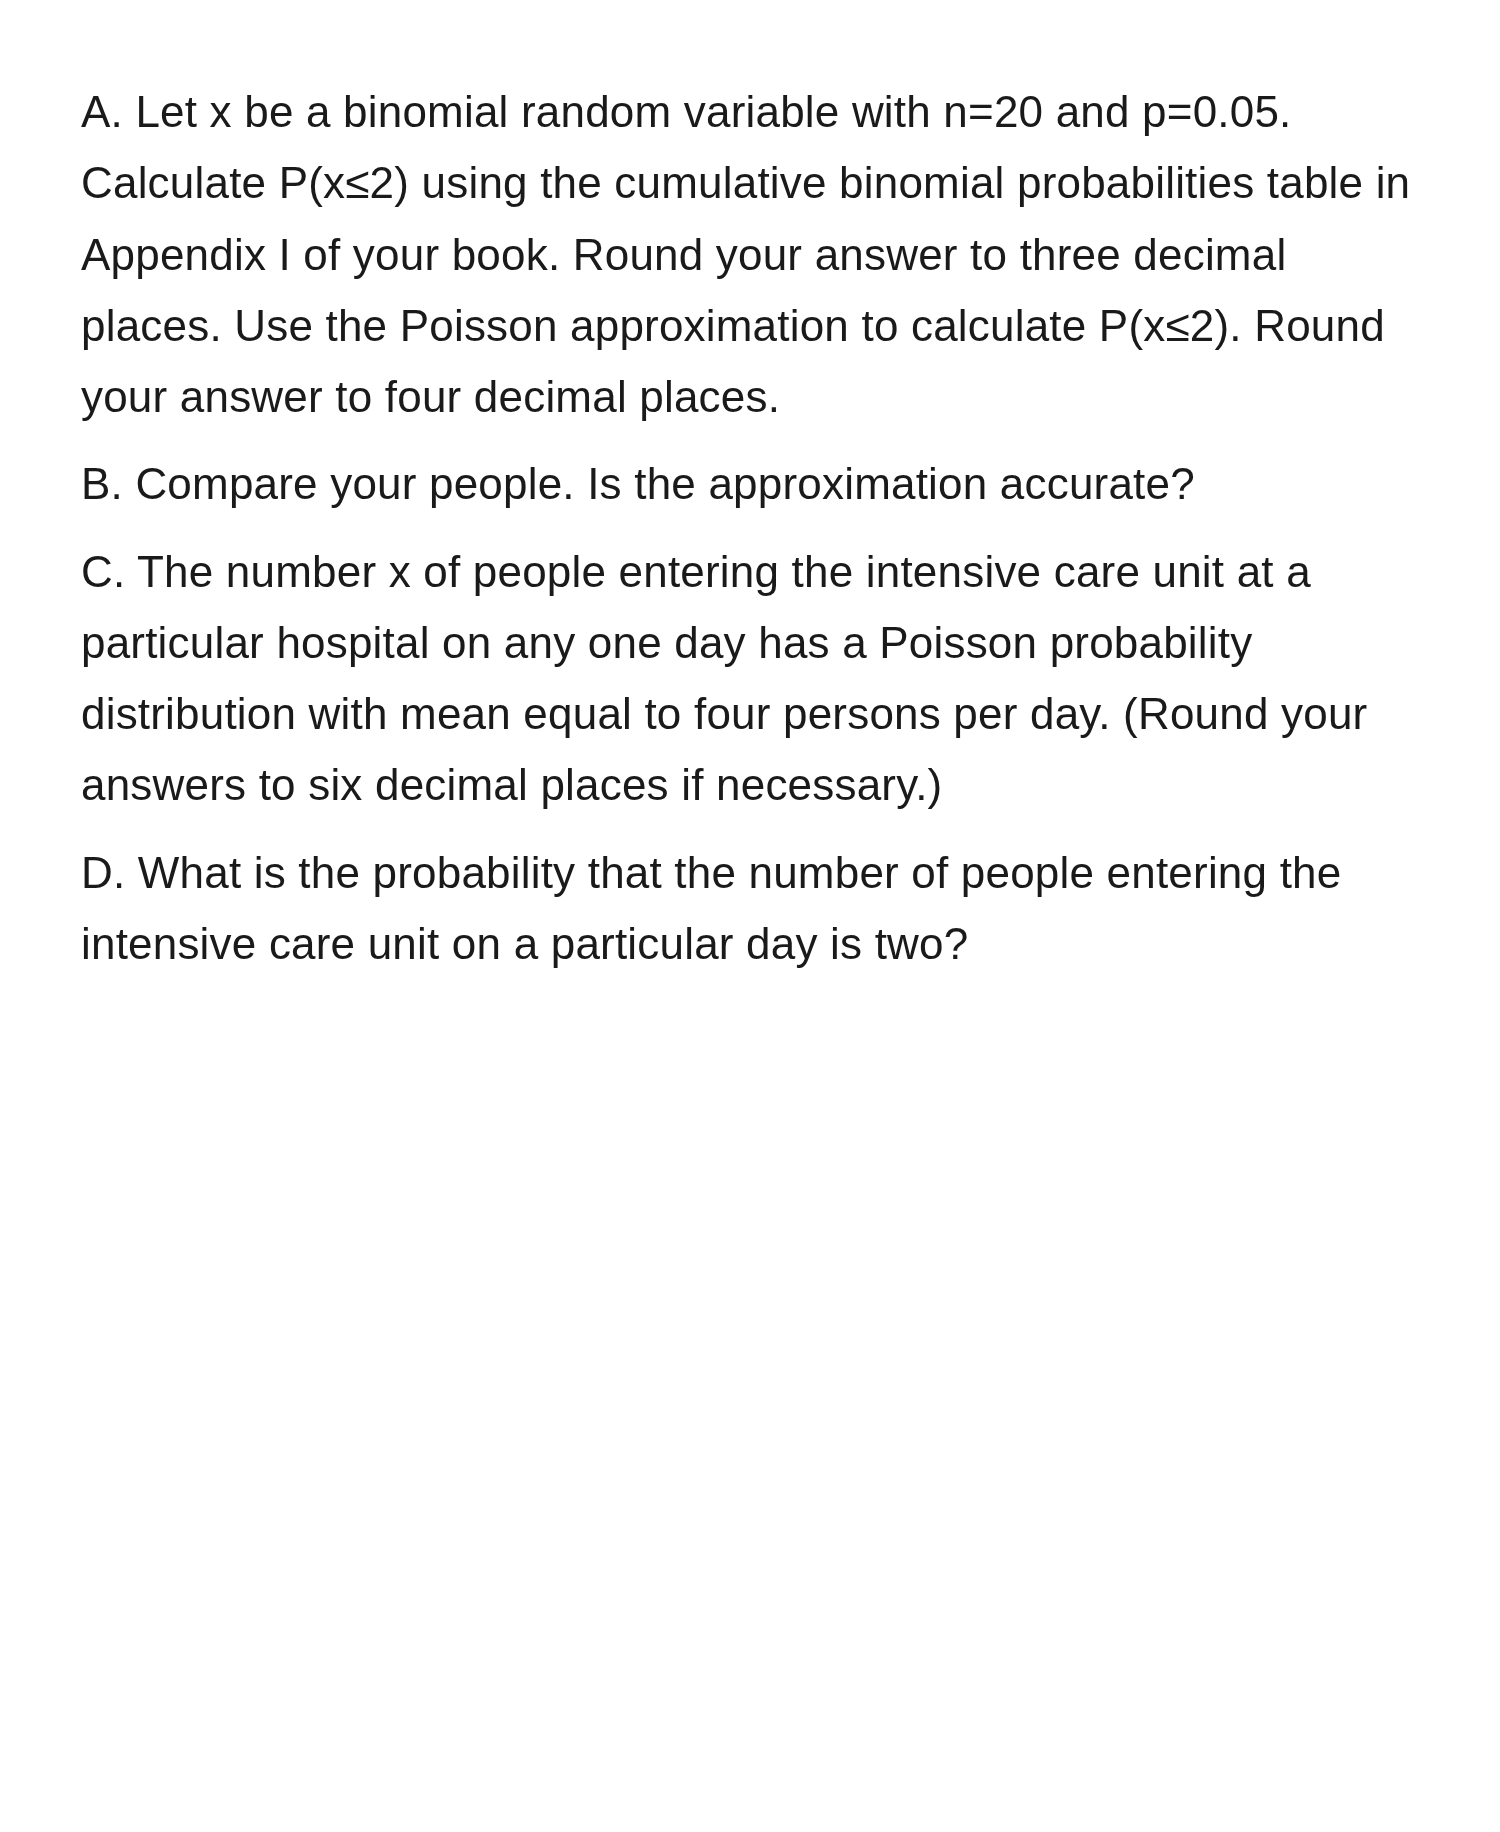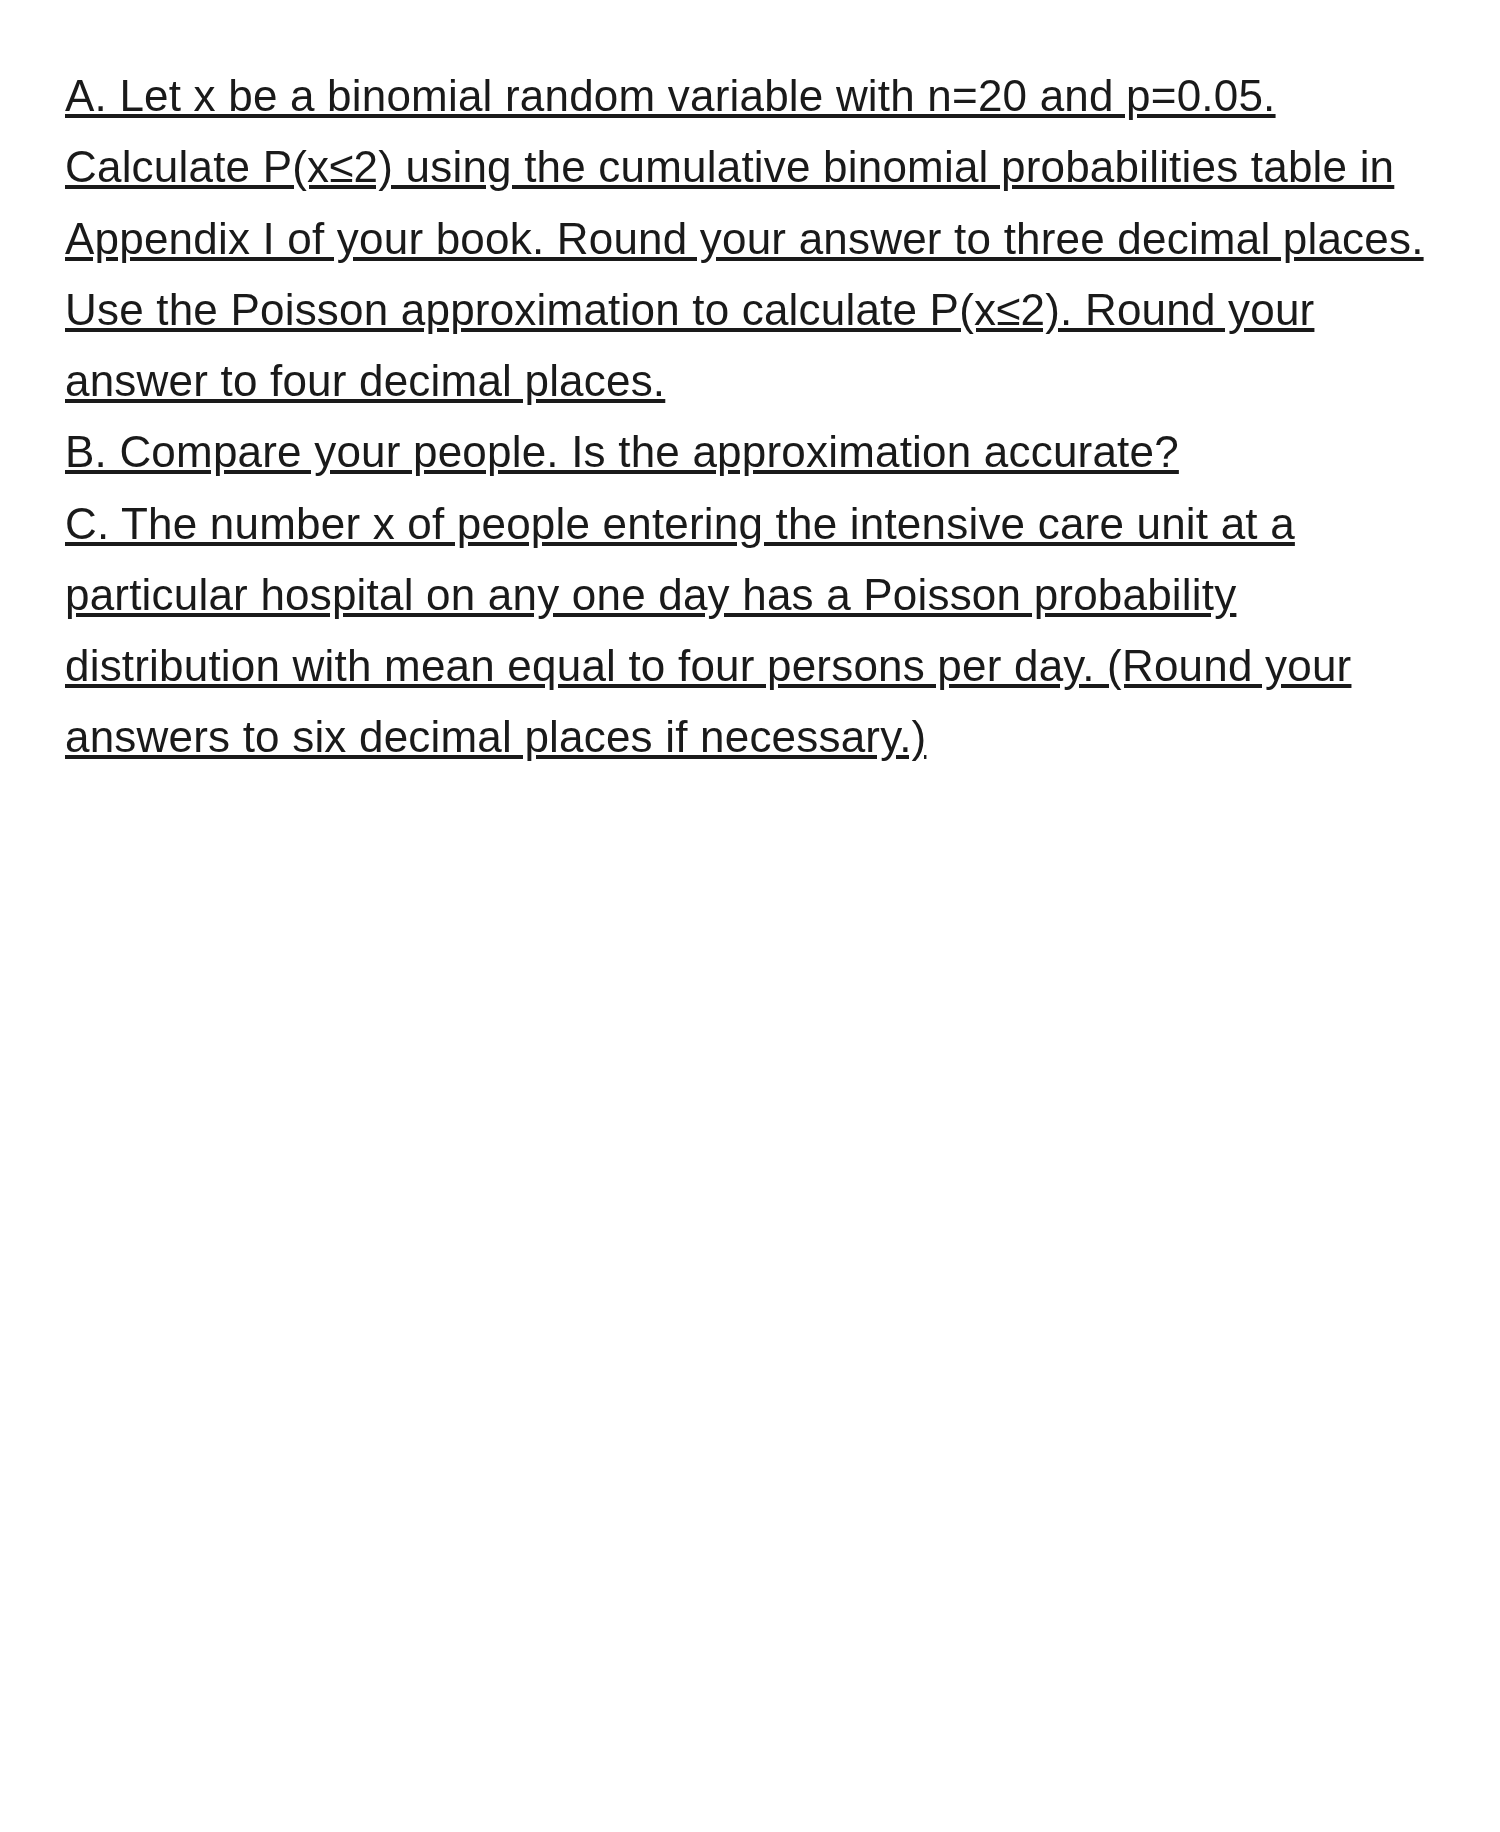--- a/index.html
+++ b/index.html
@@ -15,24 +15,24 @@
       padding: 60px 55px 60px 65px;
     }
     .document {
       color: #1a1a1a;
       font-size: 44px;
       line-height: 1.62;
       letter-spacing: 0.2px;
       font-weight: 400;
     }
     .paragraph {
-      margin: 0;
-      text-decoration: underline;
+      margin: 16px;
     }
   </style>
 </head>
 <body>
 
 <div class="document">
   <p class="paragraph">A. Let x be a binomial random variable with n=20 and p=0.05. Calculate P(x≤2) using the cumulative binomial probabilities table in Appendix I of your book. Round your answer to three decimal places. Use the Poisson approximation to calculate P(x≤2). Round your answer to four decimal places.</p>
   <p class="paragraph">B. Compare your people. Is the approximation accurate?</p>
   <p class="paragraph">C. The number x of people entering the intensive care unit at a particular hospital on any one day has a Poisson probability distribution with mean equal to four persons per day. (Round your answers to six decimal places if necessary.)</p>
+  <p class="paragraph">D. What is the probability that the number of people entering the intensive care unit on a particular day is two?</p>
 </div>
 
 </body></html>

